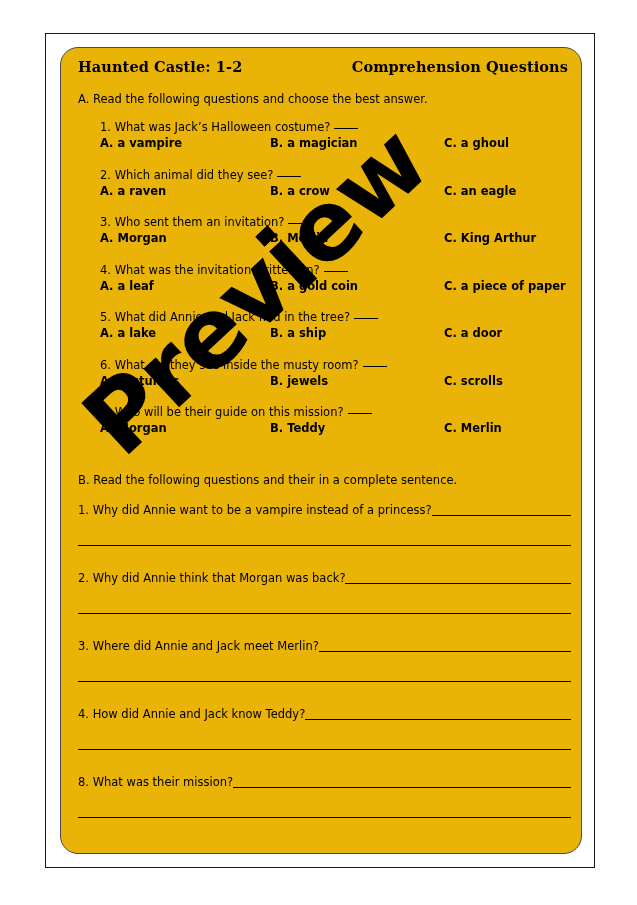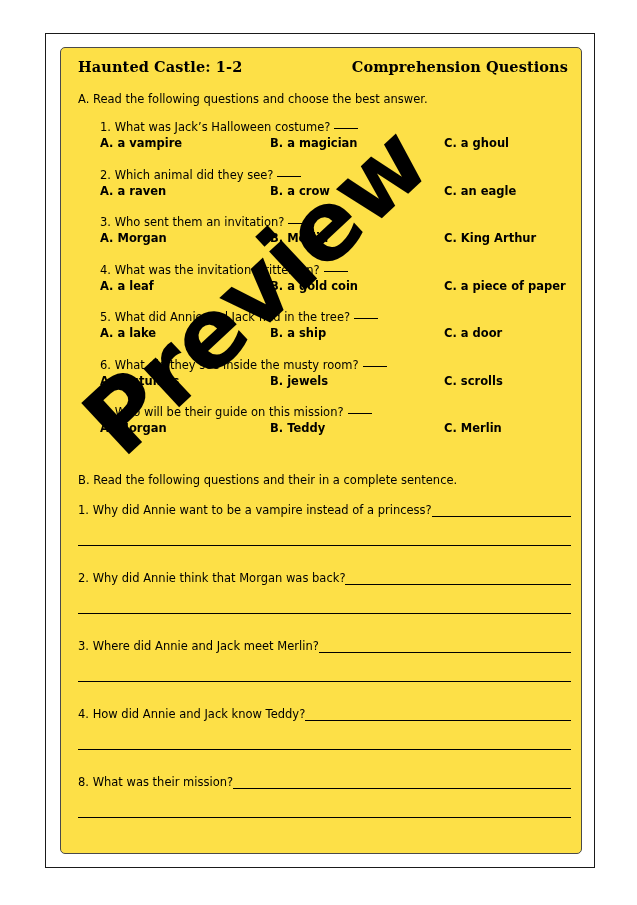--- a/index.html
+++ b/index.html
@@ -28,23 +28,23 @@
     background: #ffffff;
   }
 
   #worksheet-card {
     position: absolute;
     left: 60px;
     top: 47px;
     width: 522px;
     height: 807px;
     border: 1px solid #4a4a4a;
-    border-radius: 5px;
+    border-radius: 18px;
     box-sizing: border-box;
-    background: #fde047;
+    background: #eab308;
     overflow: hidden;
   }
 
   #sheet-inner {
     position: absolute;
     left: 0;
     top: 0;
     width: 522px;
     height: 807px;
   }
@@ -130,21 +130,20 @@
   .wr-item {
     position: relative;
     height: 68px;
   }
   .wr-q-row {
     position: absolute;
     left: 0;
     top: 0;
     width: 493px;
     display: flex;
-    align-items: flex-end;
   }
   .wr-q-text {
     font-size: 11.5px;
     white-space: nowrap;
     line-height: 14px;
   }
   .wr-tail {
     flex: 1 1 auto;
     border-bottom: 1px solid #000;
     height: 12px;

